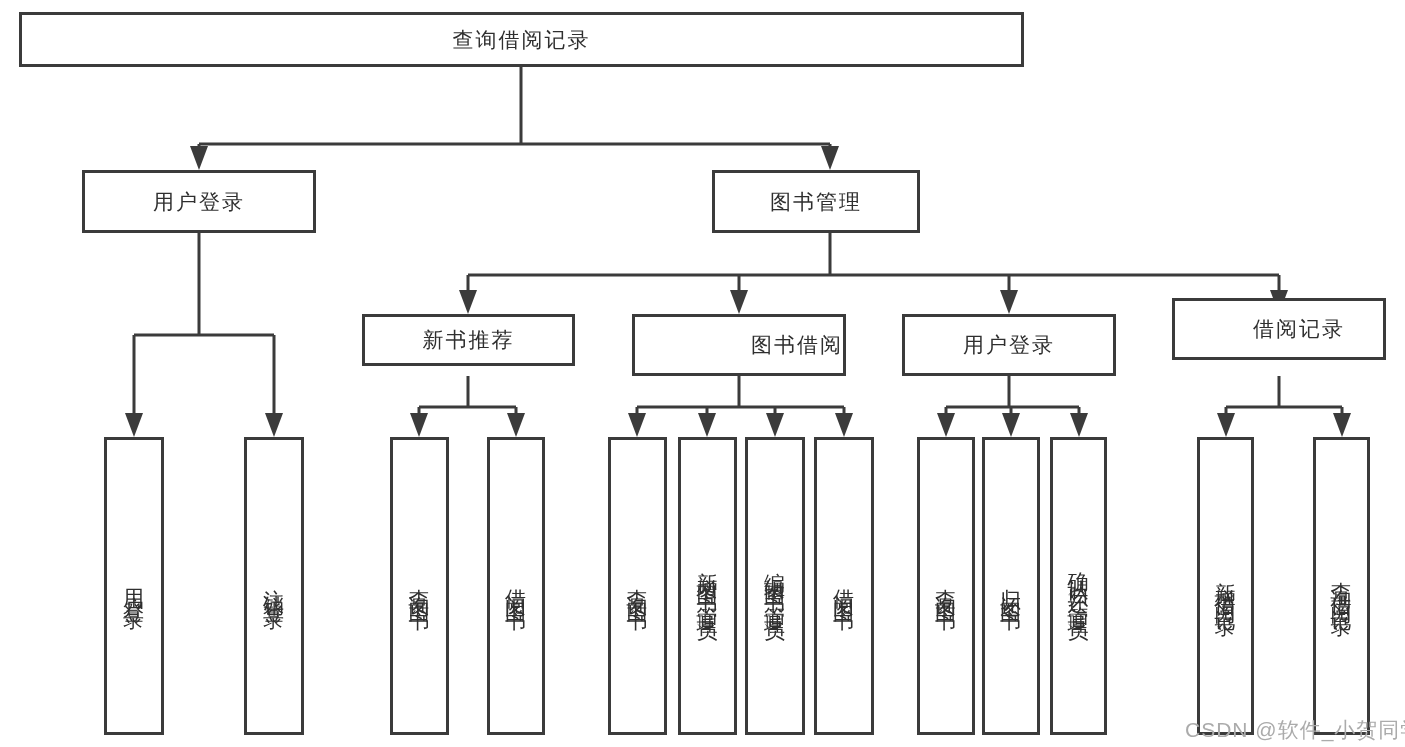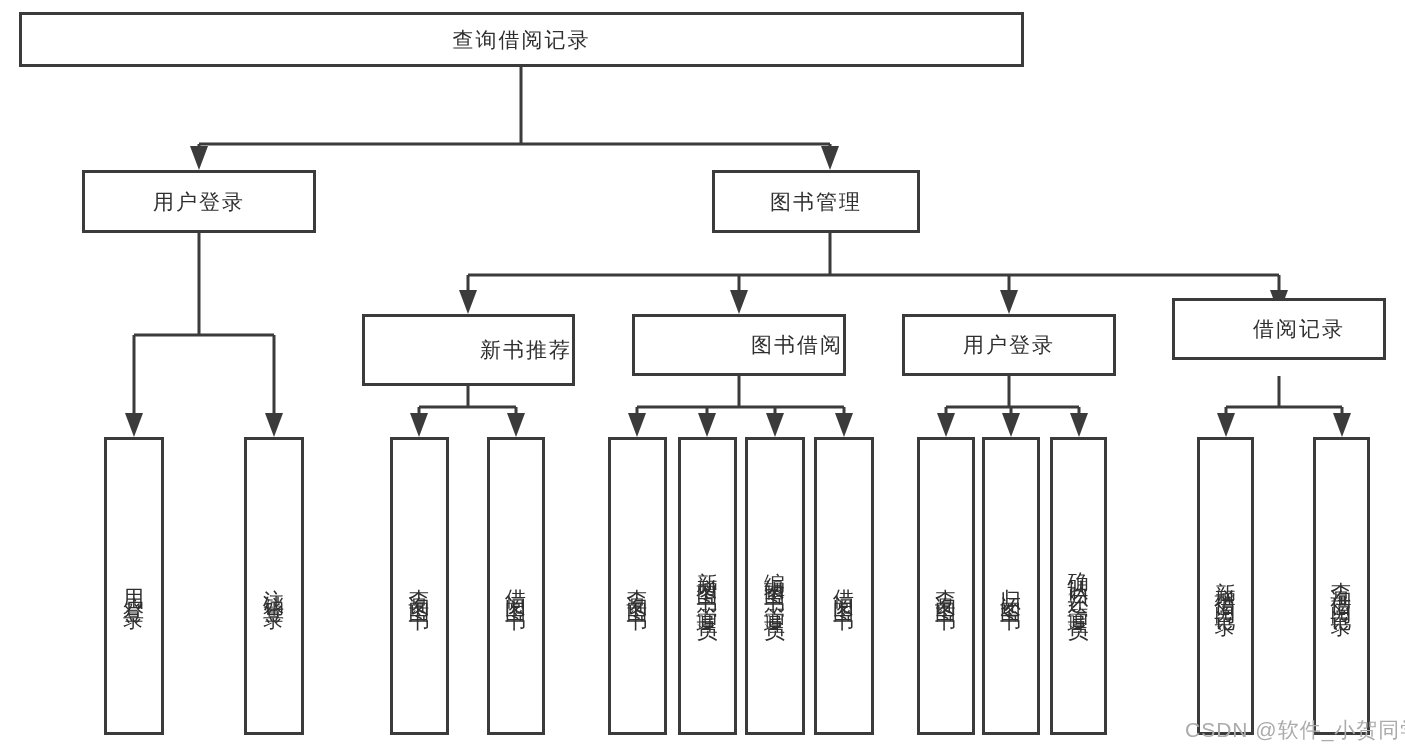--- a/index.html
+++ b/index.html
@@ -105,21 +105,21 @@
     <span class="label">查询借阅记录</span>
   </div>
 
   <div class="node hbox" style="left:82px; top:170px; width:234px; height:63px;">
     <span class="label">用户登录</span>
   </div>
   <div class="node hbox" style="left:712px; top:170px; width:208px; height:63px;">
     <span class="label">图书管理</span>
   </div>
 
-  <div class="node hbox" style="left:362px; top:314px; width:213px; height:72px;justify-content:flex-end;">
+  <div class="node hbox" style="left:362px; top:314px; width:213px; height:52px;">
     <span class="label">新书推荐</span>
   </div>
   <div class="node hbox" style="left:632px; top:314px; width:214px; height:62px;justify-content:flex-end;">
     <span class="label">图书借阅</span>
   </div>
   <div class="node hbox" style="left:902px; top:314px; width:214px; height:62px;">
     <span class="label">用户登录</span>
   </div>
   <div class="node hbox" style="left:1172px; top:298px; width:214px; height:62px;padding-left:40px;">
     <span class="label">借阅记录</span>

